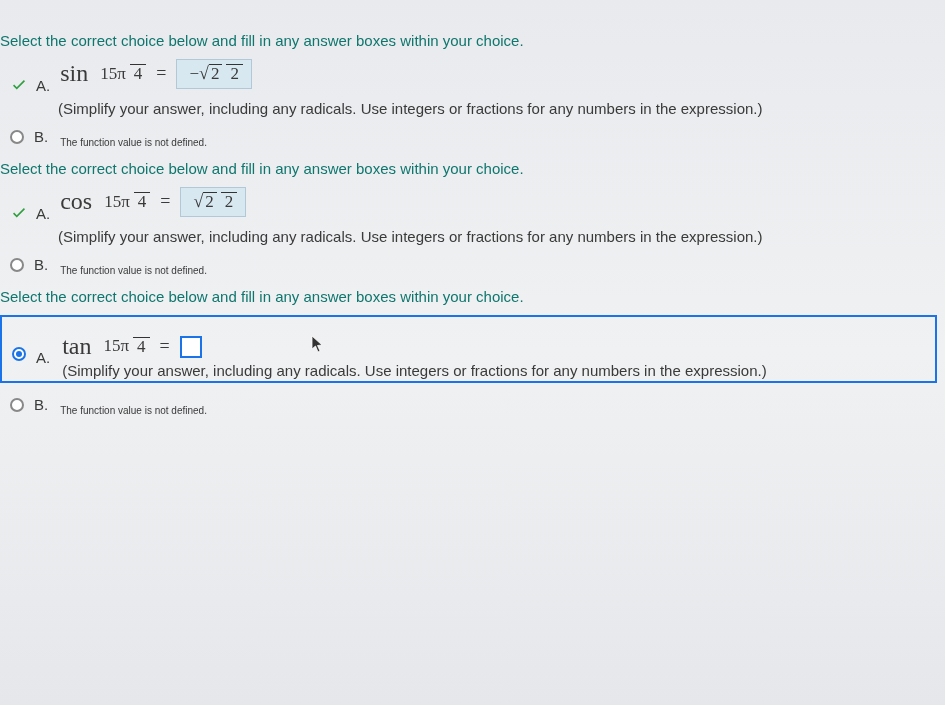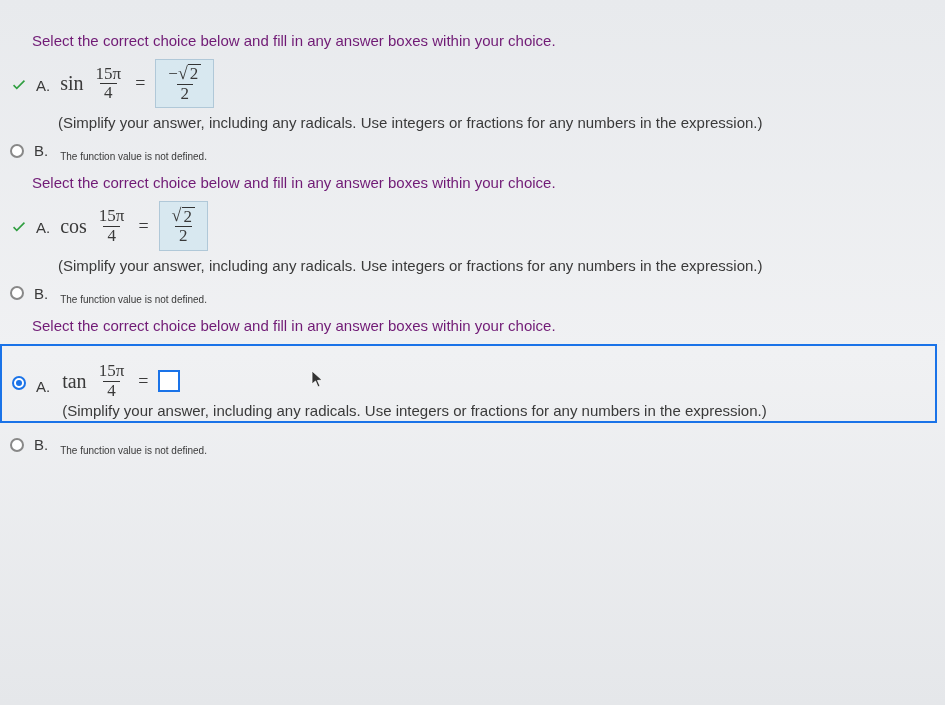--- a/index.html
+++ b/index.html
@@ -9,22 +9,21 @@
       width: 945px;
       height: 705px;
       padding: 20px 0 0 0;
       color: #3a3a3a;
       font-size: 15px;
       overflow: hidden;
     }
     .instruction {
       margin: 12px 8px 10px 0;
       font-size: 15px;
-      color: #701a75;
-      padding-left: 32px;
+      color: #0f766e;
     }
     .question-block { margin-bottom: 8px; }
     .option-row {
       display: flex;
       align-items: flex-start;
       margin: 8px 0 4px 10px;
       gap: 4px;
     }
     .radio {
       width: 14px;
@@ -60,24 +59,24 @@
       color: #3a3a3a;
       flex-shrink: 0;
     }
     .math-expr {
       display: flex;
       align-items: center;
       font-family: 'Times New Roman', serif;
       font-size: 18px;
       gap: 6px;
     }
-    .func { font-size: 20px; margin-right: 2px; }
+    .func { font-size: 24px; margin-right: 2px; }
     .frac {
       display: inline-flex;
-      flex-direction: column;
+      flex-direction: row;
       align-items: center;
       line-height: 1.1;
       font-size: 17px;
     }
     .frac .num { padding: 0 4px; }
     .frac .den { border-top: 1.5px solid #333; padding: 0 4px; }
     .eq { margin: 0 4px; font-size: 18px; }
     .answer-box-filled {
       background: #d8e8f0;
       border: 1px solid #b0c8d8;

